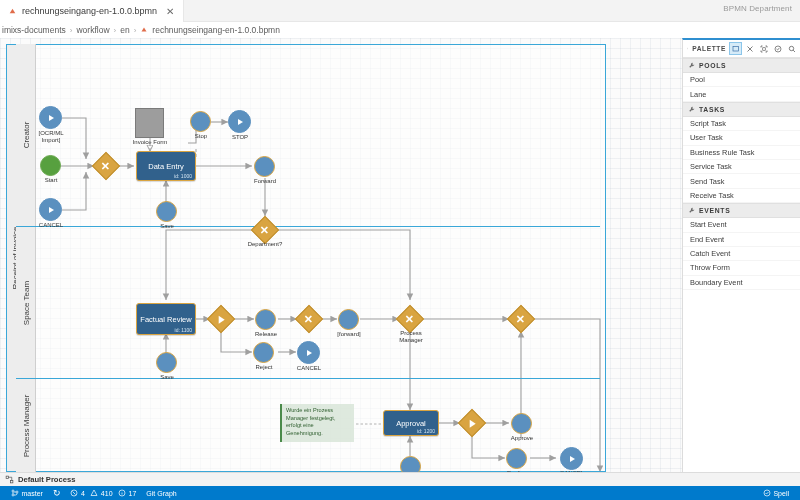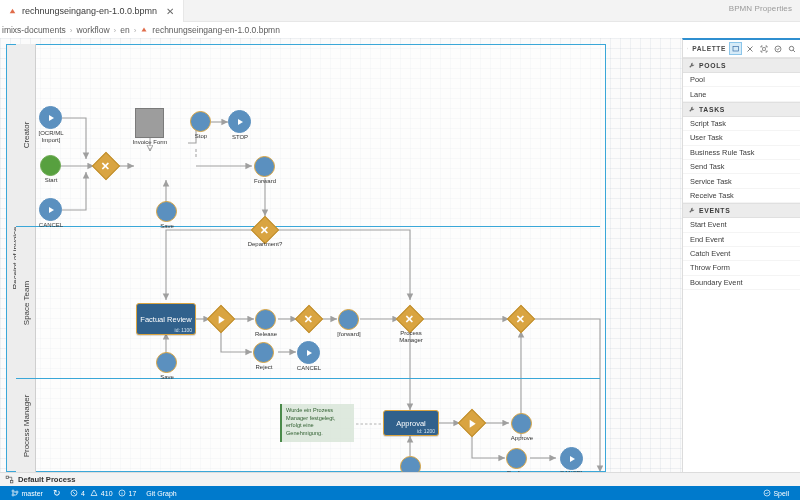--- a/index.html
+++ b/index.html
@@ -195,21 +195,21 @@
   <div class="titlebar">
     <div class="tabstrip">
       <div class="tab">
         <svg class="tab-icon" viewBox="0 0 16 16">
           <path d="M3 11 L8 3 L13 11 Z" fill="#e06c4a"></path>
         </svg>
         <span>rechnungseingang-en-1.0.0.bpmn</span>
         <span class="tab-close">✕</span>
       </div>
     </div>
-    <div class="title-right">BPMN Properties</div>
+    <div class="title-right">BPMN Department</div>
   </div>
 
   <div class="breadcrumb">
     <span>imixs-documents</span>
     <span class="bc-sep">›</span>
     <span>workflow</span>
     <span class="bc-sep">›</span>
     <span>en</span>
     <span class="bc-sep">›</span>
     <svg class="bc-icon" viewBox="0 0 16 16">
@@ -317,20 +317,24 @@
     </div>
     <div class="lbl" style="left:22px; top:184px; width:58px;">CANCEL</div>
 
     <div class="node gateway" style="left:96px; top:118px; width:20px; height:20px;">
       <div class="g-mark">✕</div>
     </div>
 
     <div class="node dataobj" style="left:135px; top:70px; width:29px; height:30px;"></div>
     <div class="lbl" style="left:120px; top:101px; width:60px;">Invoice Form</div>
 
+    <div class="node task" style="left:136px; top:113px; width:60px; height:30px;">
+      <div class="t-label">Data Entry</div>
+      <div class="t-id">id: 1000</div>
+    </div>
 
     <div class="node event" style="left:156px; top:163px; width:21px; height:21px;"></div>
     <div class="lbl" style="left:142px; top:185px; width:50px;">Save</div>
 
     <div class="node event" style="left:190px; top:73px; width:21px; height:21px;"></div>
     <div class="lbl" style="left:176px; top:95px; width:50px;">Stop</div>
 
     <div class="node event link" style="left:228px; top:72px; width:23px; height:23px;">
       <div class="play"></div>
     </div>
@@ -462,22 +466,22 @@
 
     <div class="grp">
       <svg style="width:7px;height:7px;" viewBox="0 0 16 16">
         <path d="M11 2 a3.5 3.5 0 0 0 -4 5 L3 11 l2 2 4-4 a3.5 3.5 0 0 0 5-4 l-2.2 2.2 -1.8-1.8 Z" fill="#6b6b6b"></path>
       </svg>
       <span class="grp-title">TASKS</span>
     </div>
     <div class="pal-item">Script Task</div>
     <div class="pal-item">User Task</div>
     <div class="pal-item">Business Rule Task</div>
+    <div class="pal-item">Service Task</div>
     <div class="pal-item">Send Task</div>
-    <div class="pal-item">Service Task</div>
     <div class="pal-item">Receive Task</div>
 
     <div class="grp">
       <svg style="width:7px;height:7px;" viewBox="0 0 16 16">
         <path d="M11 2 a3.5 3.5 0 0 0 -4 5 L3 11 l2 2 4-4 a3.5 3.5 0 0 0 5-4 l-2.2 2.2 -1.8-1.8 Z" fill="#6b6b6b"></path>
       </svg>
       <span class="grp-title">EVENTS</span>
     </div>
     <div class="pal-item">Start Event</div>
     <div class="pal-item">End Event</div>

